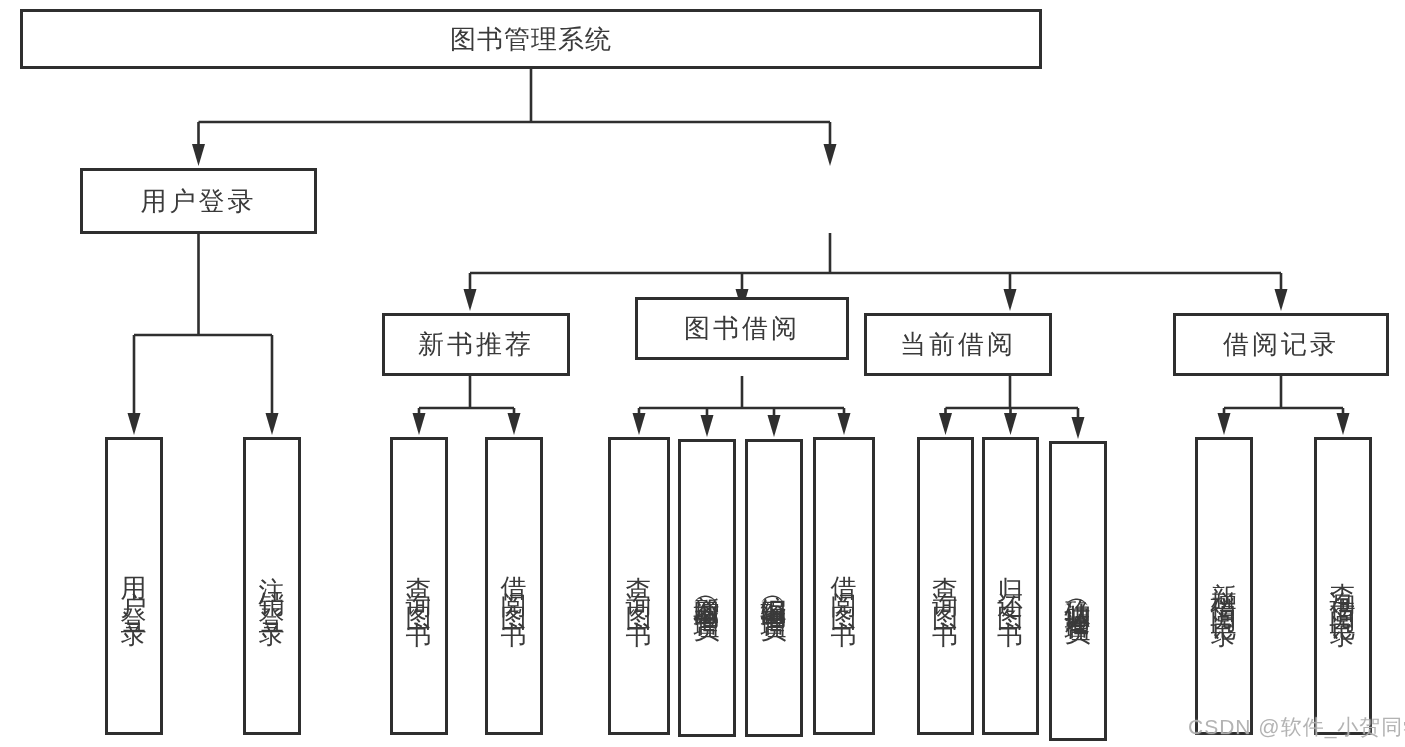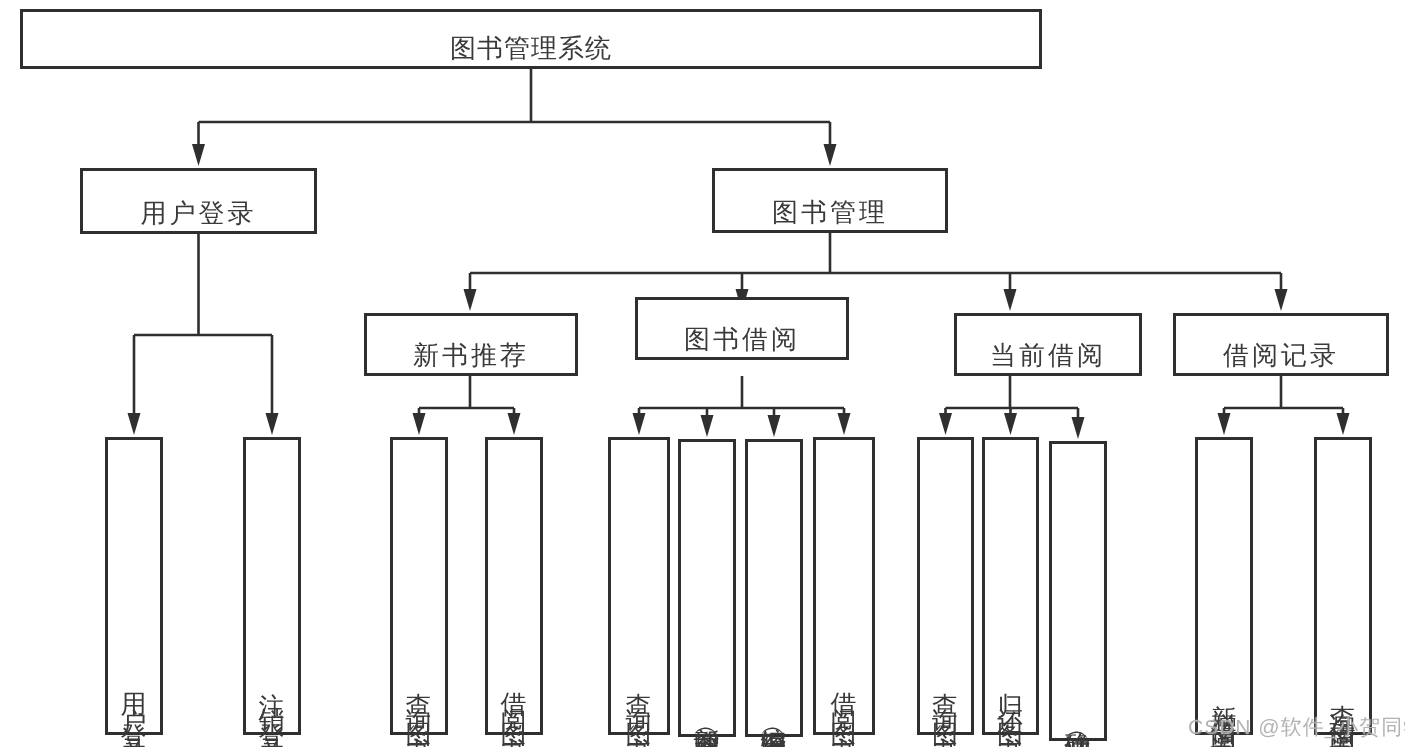--- a/index.html
+++ b/index.html
@@ -10,21 +10,21 @@
     font-family:"Liberation Sans","DejaVu Sans",sans-serif;
     overflow:hidden;
   }
   .wires{position:absolute;left:0;top:0;width:1405px;height:747px;}
   .node{
     position:absolute;
     box-sizing:border-box;
     border:3px solid #2f2f2f;
     background:#ffffff;
     display:flex;
-    align-items:flex-end;
+    align-items:center;
     justify-content:center;
     color:#333333;
   }
   .node .lbl{
     font-size:26px;
     letter-spacing:3px;
     white-space:nowrap;
     color:#3a3a3a;
   }
   .node.rootbox .lbl{letter-spacing:1px;}
@@ -93,31 +93,28 @@
     </g>
   </svg>
 
   <div class="node rootbox" style="left:20px;top:9px;width:1022px;height:60px">
     <span class="lbl">图书管理系统</span>
   </div>
 
   <div class="node" style="left:80px;top:168px;width:237px;height:66px">
     <span class="lbl">用户登录</span>
   </div>
-  <div class="node" style="left:712px;top:168px;width:236px;height:65px">
-    <span class="lbl">图书管理</span>
-  </div>
 
-  <div class="node" style="left:364px;top:313px;width:214px;height:63px">
+  <div class="node" style="left:382px;top:313px;width:188px;height:63px">
     <span class="lbl">新书推荐</span>
   </div>
   <div class="node" style="left:635px;top:297px;width:214px;height:63px">
     <span class="lbl">图书借阅</span>
   </div>
-  <div class="node" style="left:954px;top:313px;width:188px;height:63px">
+  <div class="node" style="left:864px;top:313px;width:188px;height:63px">
     <span class="lbl">当前借阅</span>
   </div>
   <div class="node" style="left:1173px;top:313px;width:216px;height:63px">
     <span class="lbl">借阅记录</span>
   </div>
 
   <div class="node v" style="left:105px;top:437px;width:58px;height:298px">
     <span class="lbl ls4">用户登录</span>
   </div>
   <div class="node v" style="left:243px;top:437px;width:58px;height:298px">

